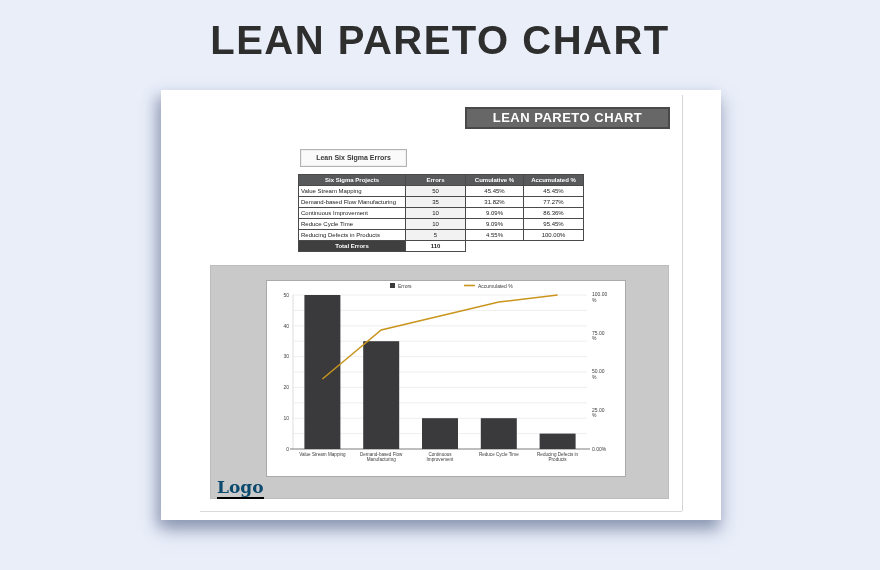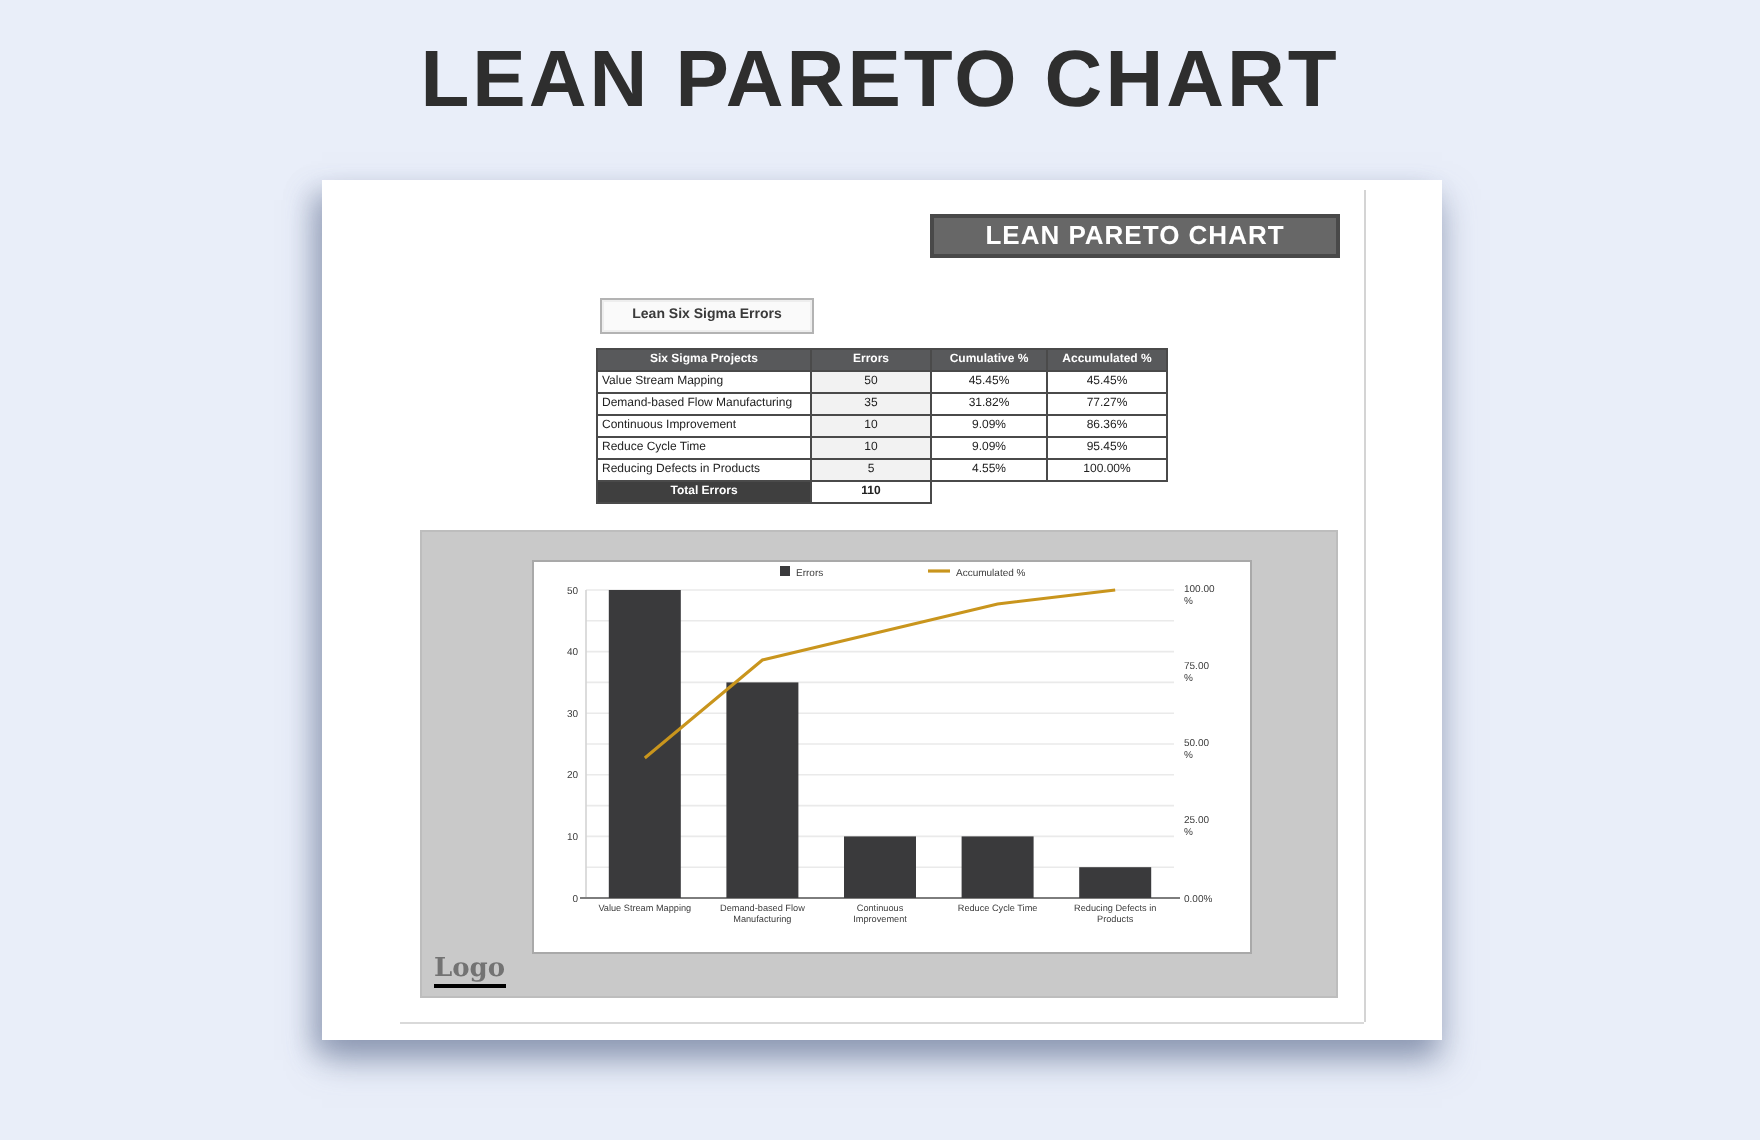--- a/index.html
+++ b/index.html
@@ -67,21 +67,21 @@
   }
   .chart-box{
     position:absolute;left:55px;top:14px;width:358px;height:195px;
     background:#ffffff;border:1px solid #a9a9a9;box-sizing:content-box;
   }
   .chart-box svg{display:block;}
   svg text{font-family:"Liberation Sans",sans-serif;}
   .logo{
     position:absolute;left:56px;top:388px;
     font-family:"DejaVu Serif","Liberation Serif",serif;
-    font-size:13px;font-weight:700;color:#737373;
+    font-size:17px;font-weight:700;color:#0c4a6e;
     border-bottom:2px solid #000000;padding-bottom:0px;line-height:1.1;
   }
 </style>
 </head>
 <body>
 
 <div class="page-title">LEAN PARETO CHART</div>
 
 <div class="sheet">
   <div class="v-guide"></div>

